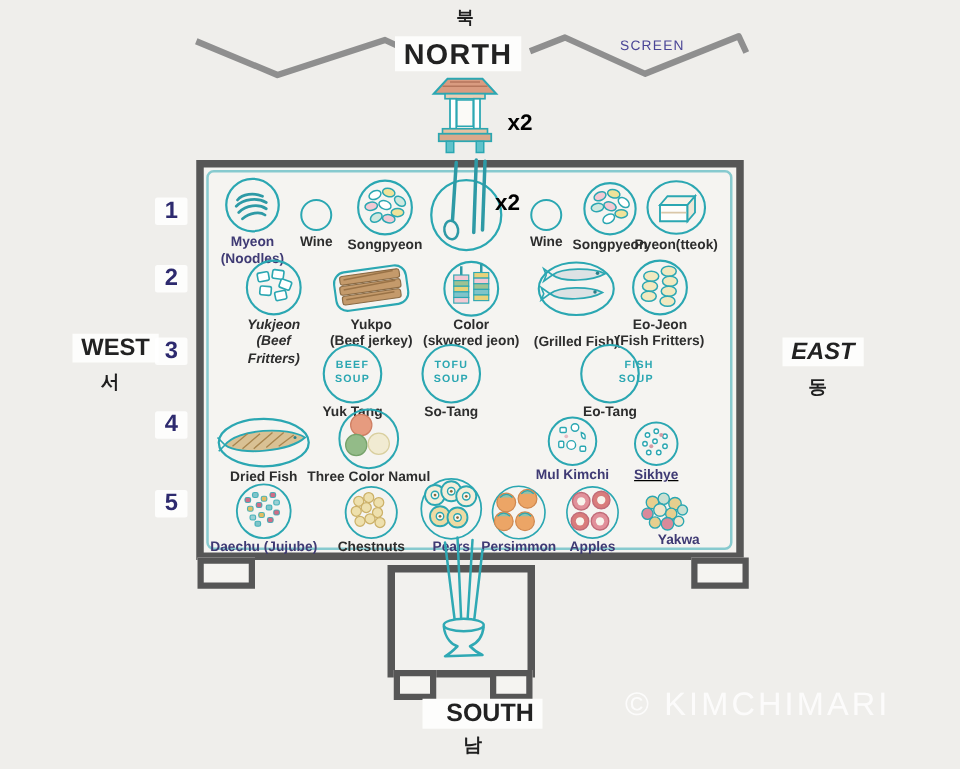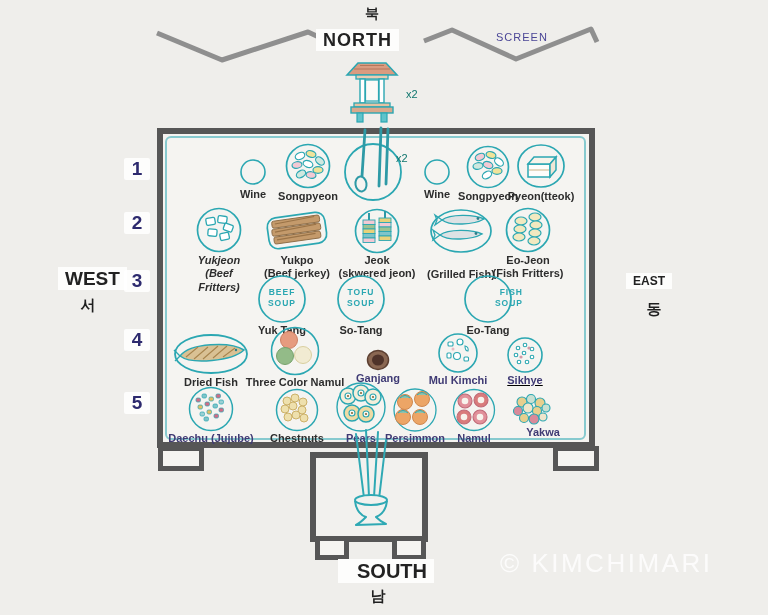--- a/index.html
+++ b/index.html
@@ -29,21 +29,21 @@
   }
   #incense-table{
     position:absolute;left:310px;top:452px;width:106px;height:78px;
     border:6px solid #565656;background:#f2f1ee;
   }
   .item{position:absolute;text-align:center;}
   .icon{display:flex;align-items:flex-end;justify-content:center;position:relative;}
   .icon svg{display:block;}
   .lbl{font-size:11px;font-weight:600;color:#2d2d2d;line-height:1.22;white-space:nowrap;}
   .purple{color:#3f3a74;}
-  .mult{position:absolute;font-size:11px;font-weight:400;color:#0f766e;}
+  .mult{position:absolute;font-size:18px;font-weight:700;color:#000000;}
   .souptxt{
     position:absolute;left:0;right:0;top:50%;transform:translateY(-54%);
     color:#2ba7b2;font-size:8.5px;font-weight:700;letter-spacing:1px;line-height:1.35;
   }
   #watermark{
     position:absolute;left:500px;top:548px;
     font-size:26px;font-weight:500;letter-spacing:2.5px;
     color:#ffffff;opacity:.82;
   }
   .ctext{text-align:center;}
@@ -53,21 +53,21 @@
 
 <div id="canvas">
 
   <svg class="abs" style="left:0;top:0;" width="768" height="80">
     <polyline points="157,33 222,60 308,32 323,39" fill="none" stroke="#8f8f8f" stroke-width="5" stroke-linejoin="round"></polyline>
     <polyline points="424,41 452,30 516,59 591,29 597,42" fill="none" stroke="#8f8f8f" stroke-width="5" stroke-linejoin="round"></polyline>
   </svg>
 
   <div class="abs ctext" style="left:332px;top:5px;width:80px;font-size:14px;"><span class="hanja">북</span></div>
   <div class="abs" style="left:316px;top:30px;">
-    <span class="dirbox" style="font-size:18px;letter-spacing:1px;">NORTH</span>
+    <span class="dirbox" style="font-size:23px;letter-spacing:1px;">NORTH</span>
   </div>
   <div class="abs" style="left:496px;top:31px;font-size:11px;font-weight:400;letter-spacing:1px;color:#4a4596;">SCREEN</div>
 
   <div class="abs" style="left:344px;top:57px;">
     <svg width="56" height="68">
       <path d="M3 18 L14 6 L42 6 L53 18 Z" fill="#d99b80" stroke="#2ba7b2" stroke-width="1.6"></path>
       <path d="M10 12 L46 12 M16 8.5 L40 8.5" stroke="#b5765c" stroke-width="1.2" fill="none"></path>
       <rect x="12" y="18" width="32" height="4" fill="#e8cdb4" stroke="#2ba7b2" stroke-width="1.3"></rect>
       <rect x="16" y="22" width="5" height="24" fill="#ffffff" stroke="#2ba7b2" stroke-width="1.4"></rect>
       <rect x="35" y="22" width="5" height="24" fill="#ffffff" stroke="#2ba7b2" stroke-width="1.4"></rect>
@@ -75,35 +75,45 @@
       <rect x="10" y="46" width="36" height="4" fill="#e5c2a2" stroke="#2ba7b2" stroke-width="1.3"></rect>
       <rect x="7" y="50" width="42" height="6" fill="#d9a98c" stroke="#2ba7b2" stroke-width="1.4"></rect>
       <rect x="13" y="56" width="6" height="9" fill="#5fc3cb" stroke="#2ba7b2" stroke-width="1.2"></rect>
       <rect x="37" y="56" width="6" height="9" fill="#5fc3cb" stroke="#2ba7b2" stroke-width="1.2"></rect>
     </svg>
   </div>
   <span class="mult" style="left:406px;top:88px;">x2</span>
 
   <div class="abs" style="left:58px;top:268px;"><span class="dirbox" style="font-size:19px;">WEST</span></div>
   <div class="abs ctext" style="left:62px;top:296px;width:52px;font-size:15px;"><span class="hanja">서</span></div>
-  <div class="abs" style="left:626px;top:271px;"><span class="dirbox" style="font-size:12px;">EAST</span></div>
+  <div class="abs" style="left:626px;top:271px;"><span class="dirbox" style="font-size:19px;font-style:italic;">EAST</span></div>
   <div class="abs ctext" style="left:628px;top:300px;width:52px;font-size:15px;"><span class="hanja">동</span></div>
 
   <div class="rownum" style="top:158px;">1</div>
   <div class="rownum" style="top:212px;">2</div>
   <div class="rownum" style="top:270px;">3</div>
   <div class="rownum" style="top:329px;">4</div>
   <div class="rownum" style="top:392px;">5</div>
 
   <div id="main-table">
     <div class="inner-teal"></div>
   </div>
   <div class="leg" style="left:158px;top:446px;width:36px;height:15px;"></div>
   <div class="leg" style="left:553px;top:446px;width:36px;height:15px;"></div>
 
+  <div class="item" style="left:162px;top:138px;width:80px;">
+    <div class="icon" style="height:50px;">
+      <svg width="48" height="48">
+        <circle cx="24" cy="24" r="21" fill="none" stroke="#2ba7b2" stroke-width="1.8"></circle>
+        <path d="M12 20 C16 15,25 14,32 17 M11 25 C17 19,28 18,35 22 M13 30 C19 24,29 23,35 27 M16 35 C22 30,30 29,34 32" fill="none" stroke="#2e9aa6" stroke-width="2.2" stroke-linecap="round"></path>
+      </svg>
+    </div>
+    <div class="lbl purple">Myeon</div>
+    <div class="lbl purple">(Noodles)</div>
+  </div>
 
   <div class="item" style="left:228px;top:138px;width:50px;">
     <div class="icon" style="height:50px;">
       <svg width="28" height="32">
           <circle cx="14" cy="16" r="12" fill="none" stroke="#2ba7b2" stroke-width="1.6"></circle>
         </svg>
     </div>
     <div class="lbl">Wine</div>
   </div>
 
@@ -226,21 +236,21 @@
           <rect x="10" y="27.5" width="12" height="4.5" fill="#7fc4c9"></rect>
           <rect x="10" y="32" width="12" height="4.5" fill="#f2c9d4"></rect>
           <rect x="26" y="12" width="12" height="4.5" fill="#e8d27a"></rect>
           <rect x="26" y="16.5" width="12" height="4.5" fill="#f2c9d4"></rect>
           <rect x="26" y="21" width="12" height="4.5" fill="#9ec292"></rect>
           <rect x="26" y="25.5" width="12" height="4.5" fill="#7fc4c9"></rect>
           <rect x="26" y="30" width="12" height="4.5" fill="#e8d27a"></rect>
         </g>
       </svg>
     </div>
-    <div class="lbl">Jeok</div>
+    <div class="lbl">Color</div>
     <div class="lbl">(skwered jeon)</div>
   </div>
 
   <div class="item" style="left:406px;top:208px;width:110px;">
     <div class="icon" style="height:46px;">
       <svg width="66" height="46">
         <defs>
           <g id="fishg">
             <path d="M10 10 C18 4,42 4,52 9 C42 15,18 16,10 10 Z" fill="#dde2e4" stroke="#2ba7b2" stroke-width="1.4"></path>
             <path d="M10 10 L3 5 L5 10 L3 15 Z" fill="none" stroke="#2ba7b2" stroke-width="1.3"></path>
@@ -331,29 +341,20 @@
       <svg width="54" height="50">
         <circle cx="27" cy="25" r="23.5" fill="none" stroke="#2ba7b2" stroke-width="1.6"></circle>
         <circle cx="21" cy="14" r="8.5" fill="#e69b7f" stroke="#cf7f63" stroke-width="1"></circle>
         <circle cx="17" cy="30" r="8.5" fill="#93bb88" stroke="#76a26b" stroke-width="1"></circle>
         <circle cx="35" cy="29" r="8.5" fill="#f1ebd2" stroke="#d9cf9f" stroke-width="1"></circle>
       </svg>
     </div>
     <div class="lbl">Three Color Namul</div>
   </div>
 
-  <div class="item" style="left:343px;top:330px;width:70px;">
-    <div class="icon" style="height:42px;">
-      <svg width="24" height="24">
-        <ellipse cx="12" cy="12" rx="10.5" ry="9.5" fill="#8a6752" stroke="#5c3f31" stroke-width="1.5"></ellipse>
-        <ellipse cx="12" cy="12" rx="6" ry="5.5" fill="#4f332a"></ellipse>
-      </svg>
-    </div>
-    <div class="lbl purple">Ganjang</div>
-  </div>
 
   <div class="item" style="left:418px;top:330px;width:80px;">
     <div class="icon" style="height:44px;">
       <svg width="42" height="42">
         <circle cx="21" cy="21" r="19" fill="none" stroke="#2ba7b2" stroke-width="1.6"></circle>
         <g fill="#ffffff" stroke="#2ba7b2" stroke-width="1.1">
           <rect x="11" y="10" width="5" height="4" rx="1"></rect>
           <circle cx="23" cy="10" r="3"></circle>
           <path d="M28 14 q4 1 3 5 q-3 0 -3 -5 Z"></path>
           <rect x="10" y="21" width="4" height="5" rx="1"></rect>
@@ -499,21 +500,21 @@
             <circle cx="29" cy="29" r="7" fill="#e1909a"></circle>
         </g>
         <g fill="#f7f3ec">
           <circle cx="14" cy="13" r="3.3"></circle>
             <circle cx="30" cy="12" r="3.3"></circle>
           <circle cx="13" cy="29" r="3.3"></circle>
             <circle cx="29" cy="29" r="3.3"></circle>
         </g>
       </svg>
     </div>
-    <div class="lbl purple">Namul</div>
+    <div class="lbl purple">Apples</div>
   </div>
 
   <div class="item" style="left:494px;top:392px;width:80px;">
     <div class="icon" style="height:38px;">
       <svg width="54" height="38">
         <g stroke="#2ba7b2" stroke-width="1.1">
           <circle cx="15" cy="10" r="5" fill="#e7cf8e"></circle>
             <circle cx="24" cy="7" r="4.5" fill="#c9e0d2"></circle>
             <circle cx="33" cy="11" r="5" fill="#e7cf8e"></circle>
           <circle cx="11" cy="19" r="4.5" fill="#d98a9a"></circle>

